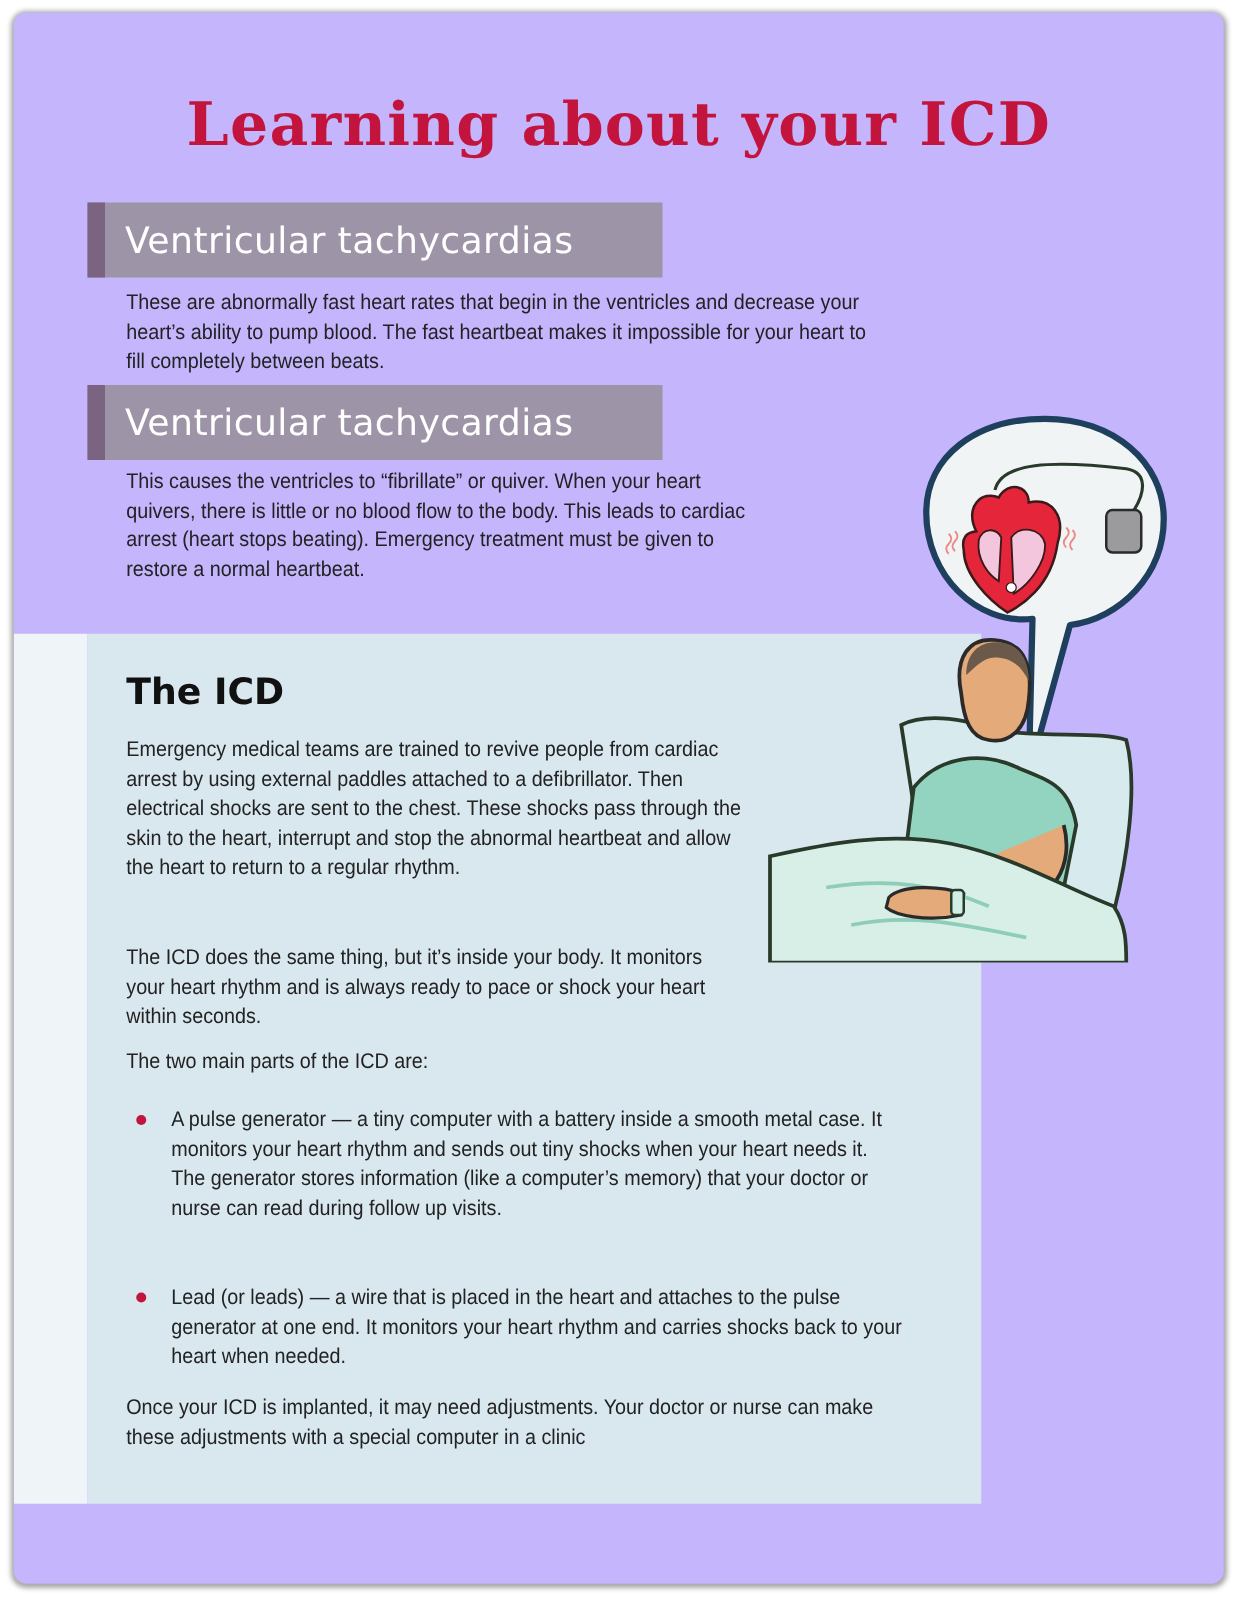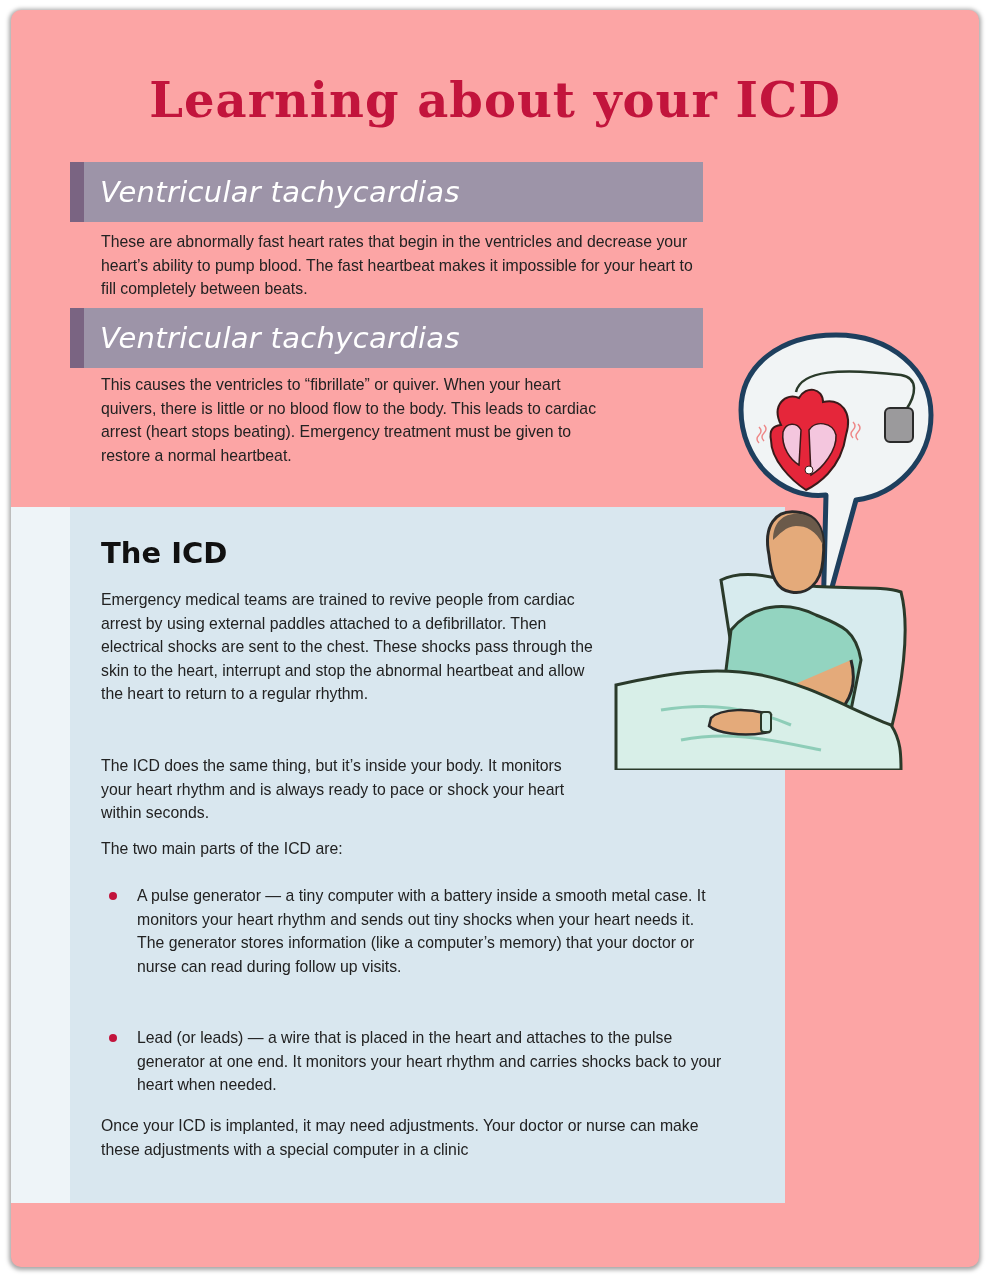--- a/index.html
+++ b/index.html
@@ -2,32 +2,32 @@
 <html><head>
   <meta charset="utf-8">
   <style>
     html, body { margin: 0; padding: 0; }
     body {
       width: 989px; height: 1280px; background: #ffffff; position: relative; overflow: hidden;
       font-family: "Liberation Sans", sans-serif;
     }
     .page {
       position: absolute; left: 11px; top: 10px; width: 968px; height: 1257px;
-      background: #fca5a5; border-radius: 10px;
+      background: #c4b5fd; border-radius: 10px;
       box-shadow: 0 1px 4px 2px rgba(0,0,0,0.35);
       overflow: hidden;
     }
     .title {
       position: absolute; left: 0; top: 62px; width: 968px; text-align: center;
       font-family: "DejaVu Serif", serif; font-weight: bold; font-size: 48px;
       color: #c2143c; letter-spacing: 1px; margin: 0;
     }
     .section-bar {
-      position: absolute; left: 59px; width: 633px; height: 60px;
-      background: #9d94a8; border-left: 14px solid #7a6482; box-sizing: border-box; font-style: italic;
+      position: absolute; left: 59px; width: 460px; height: 60px;
+      background: #9d94a8; border-left: 14px solid #7a6482; box-sizing: border-box;
     }
     .section-bar h2 {
       margin: 0; padding-left: 16px; line-height: 60px;
       font-family: "DejaVu Sans", sans-serif; font-weight: normal; font-size: 29px; color: #ffffff;
       letter-spacing: 0.3px;
     }
     .para {
       position: absolute; font-family: "Liberation Sans", sans-serif; font-size: 17px;
       line-height: 23.5px; color: #222222; margin: 0; transform: scaleX(0.93); transform-origin: left top;
     }

